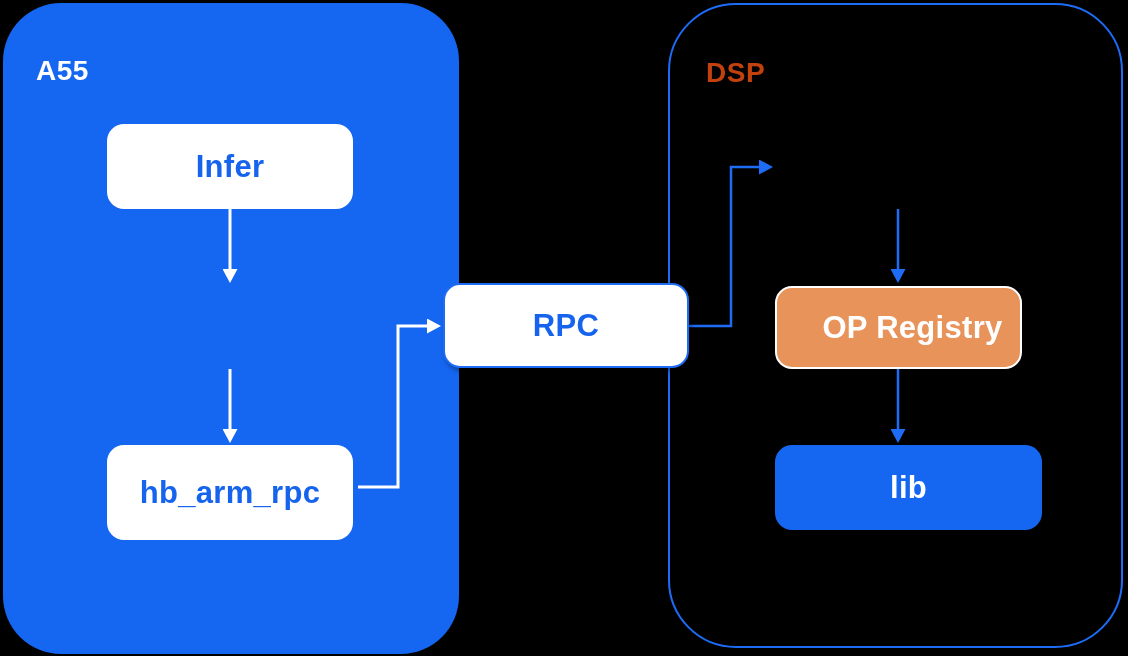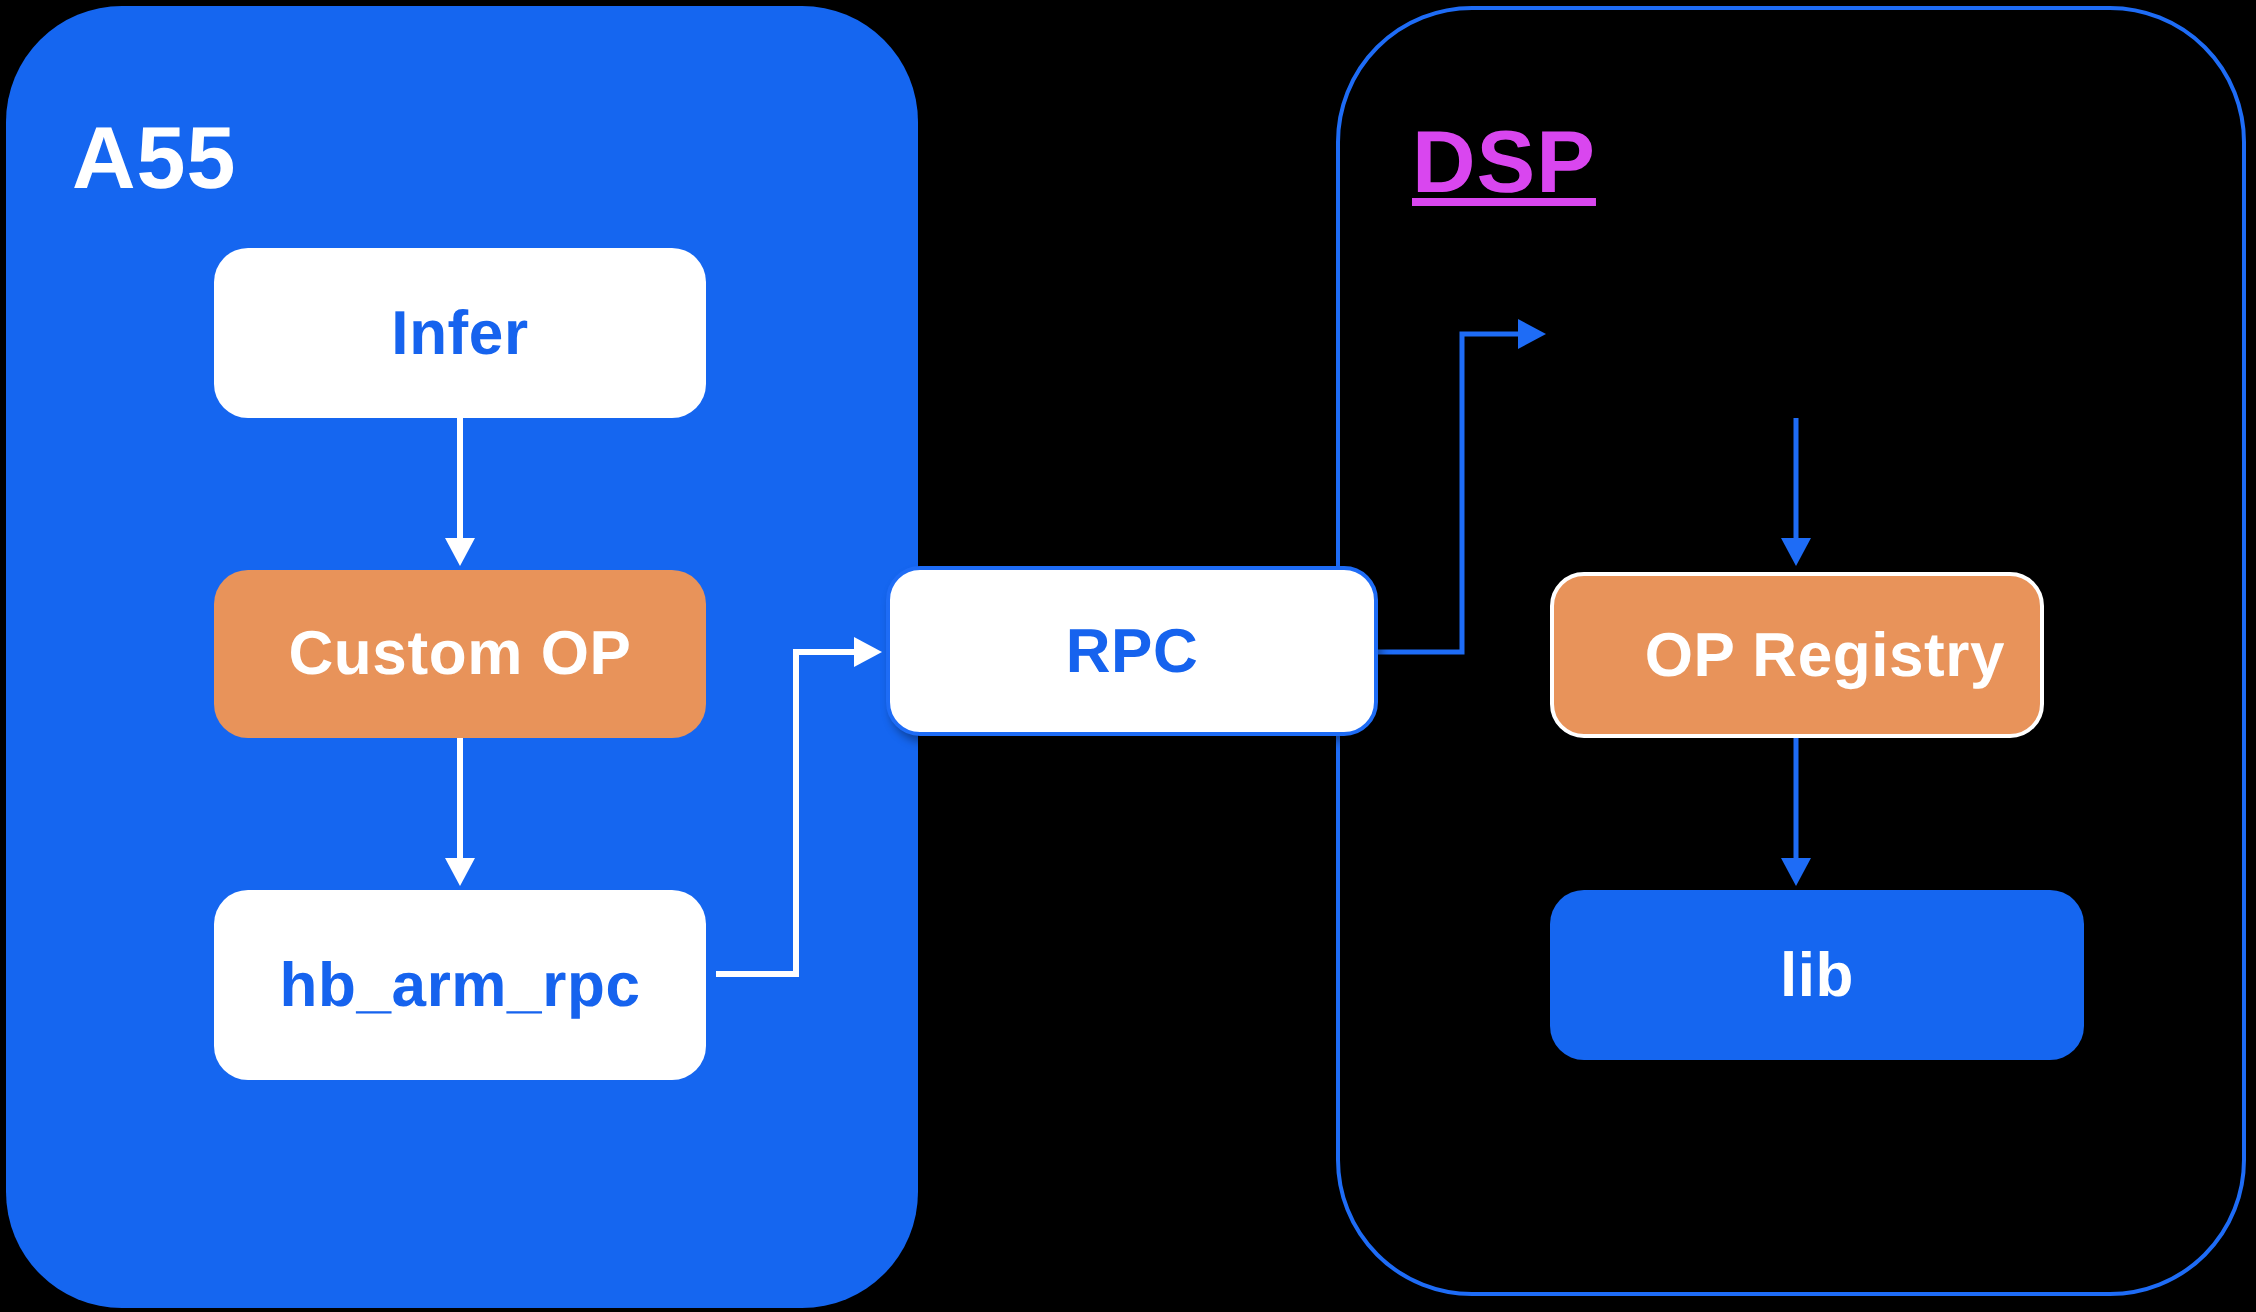--- a/index.html
+++ b/index.html
@@ -18,26 +18,26 @@
     border-radius: 58px;
   }
   .group-dsp {
     left: 668px; top: 3px; width: 455px; height: 645px;
     background: #000000;
     border: 2.5px solid #1E6CF6;
     border-radius: 68px;
   }
   .group-label {
     position: absolute;
-    font-size: 44px;
+    font-size: 28px;
     font-weight: 700;
     letter-spacing: 0.5px;
   }
   .a55-label { left: 33px; top: 52px; color: #FFFFFF; }
-  .dsp-label { left: 36px; top: 52px; color: #d946ef; text-decoration: underline; }
+  .dsp-label { left: 36px; top: 52px; color: #c2410c; }
   .edges { position: absolute; left: 0; top: 0; pointer-events: none; }
   .node {
     position: absolute;
     box-sizing: border-box;
     display: flex;
     align-items: center;
     justify-content: center;
     font-size: 31px;
     font-weight: 700;
     border-radius: 17px;
@@ -91,23 +91,20 @@
 
     <polyline points="898,209 898,270" fill="none" stroke="#1E6CF6" stroke-width="2.5" marker-end="url(#ah-blue)"></polyline>
 
     <polyline points="898,369 898,430" fill="none" stroke="#1E6CF6" stroke-width="2.5" marker-end="url(#ah-blue)"></polyline>
   </svg>
 
   <div class="node node-white node-infer">
     <span>Infer</span>
   </div>
 
-  <div class="node node-orange node-custom-op">
-    <span>Custom OP</span>
-  </div>
 
   <div class="node node-white node-hb-arm-rpc">
     <span>hb_arm_rpc</span>
   </div>
 
   <div class="node node-white node-rpc">
     <span>RPC</span>
   </div>
 
 

